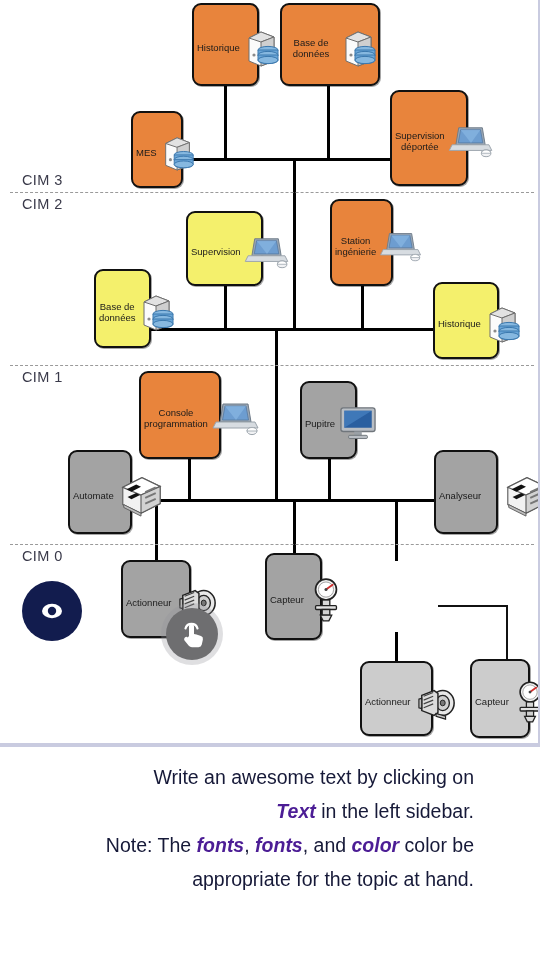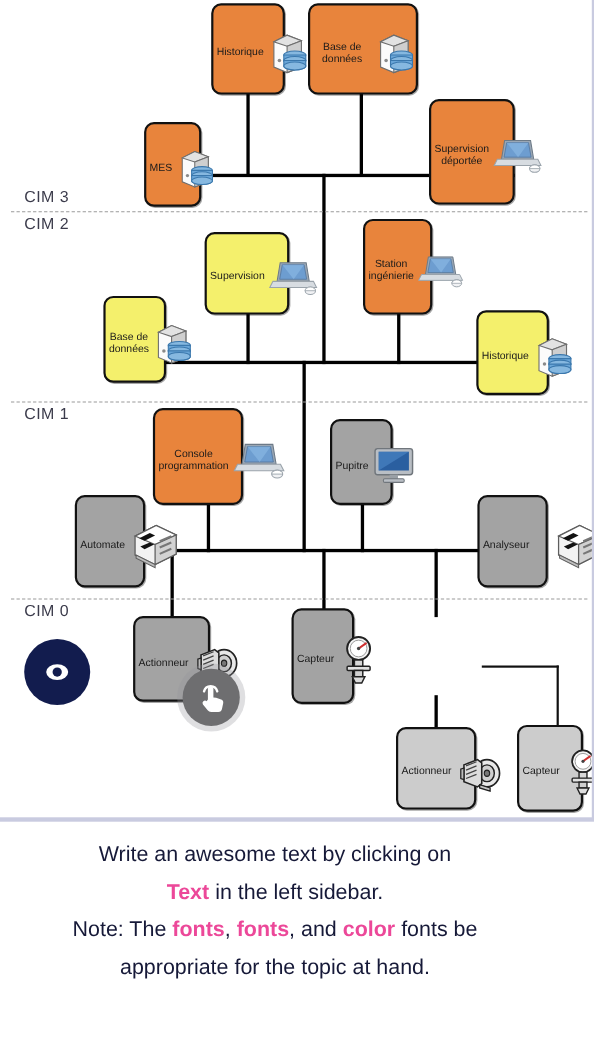--- a/index.html
+++ b/index.html
@@ -73,26 +73,26 @@
   #tap-cursor{
     position:absolute;left:166px;top:608px;width:52px;height:52px;
     border-radius:50%;background:#6e6e70;z-index:9;
     box-shadow:0 0 0 5px rgba(150,150,155,.30);
     display:flex;align-items:center;justify-content:center;
   }
 
   
   #caption{
     position:absolute;left:0;top:760px;width:500px;
-    text-align:center;color:#161938;
+    text-align:right;color:#161938;
     font-size:19.5px;line-height:34px;
     font-family:"Liberation Sans", sans-serif;
     padding:0 26px;box-sizing:border-box;
   }
-  #caption b{color:#ec4899;font-weight:bold;}
+  #caption b{color:#4c1d95;font-weight:bold;font-style:italic;}
 </style>
 </head>
 <body>
 
 <div id="canvas">
 
   <div class="wire h" style="left:158px;top:158px;width:310px;"></div>
   <div class="wire v" style="left:224px;top:85px;height:75px;"></div>
   <div class="wire v" style="left:327px;top:85px;height:75px;"></div>
   <div class="wire v" style="left:293px;top:158px;height:52px;"></div>
@@ -398,18 +398,18 @@
 <div id="canvas-bottom-rule"></div>
 
 <div id="caption">
   <div>
     <span>Write an awesome text by clicking on</span>
   </div>
   <div>
     <b>Text</b><span> in the left sidebar.</span>
   </div>
   <div>
-    <span>Note: The </span><b>fonts</b><span>, </span><b>fonts</b><span>, and </span><b>color</b><span> fonts be</span>
+    <span>Note: The </span><b>fonts</b><span>, </span><b>fonts</b><span>, and </span><b>color</b><span> color be</span>
   </div>
   <div>
     <span>appropriate for the topic at hand.</span>
   </div>
 </div>
 
 </body></html>

